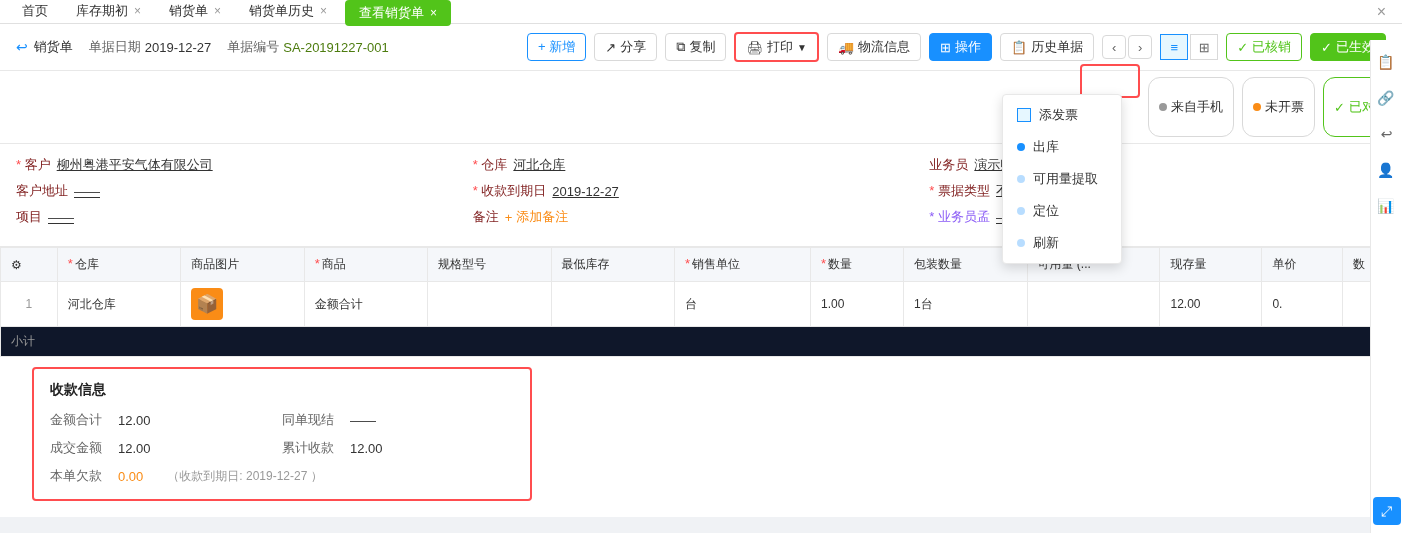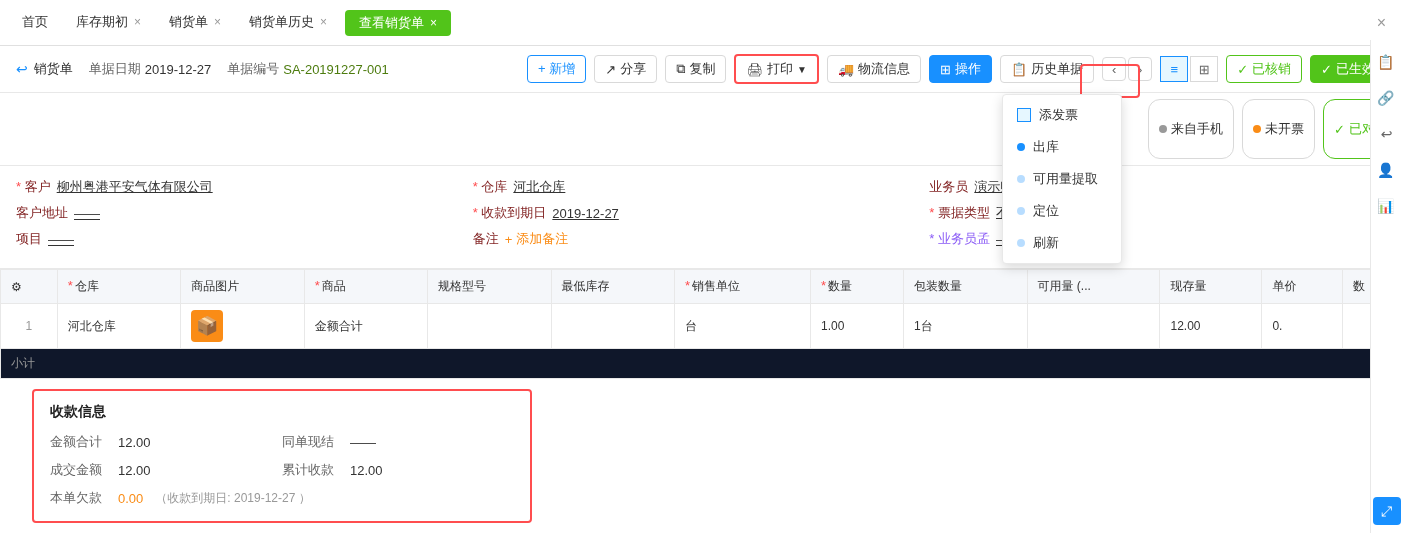--- a/index.html
+++ b/index.html
@@ -2,21 +2,21 @@
 <html><head>
   <meta charset="utf-8">
   <style>
     * { box-sizing: border-box; margin: 0; padding: 0; font-family: 'Microsoft YaHei', Arial, sans-serif; font-size: 13px; }
     body { background: #f0f2f5; width: 1402px; min-height: 533px; overflow: hidden; }
 
     
     .tab-bar {
       display: flex; align-items: center; background: #fff;
       border-bottom: 1px solid #e0e0e0; padding: 0 8px;
-      height: 46px; position: relative;
+      height: 24px; position: relative;
     }
     .tab-item {
       display: flex; align-items: center; padding: 0 14px; height: 40px;
       cursor: pointer; color: #333; border-bottom: 2px solid transparent;
       white-space: nowrap; font-size: 13px;
     }
     .tab-item .tab-close {
       margin-left: 6px; color: #999; font-size: 12px; cursor: pointer;
     }
     .tab-item.highlight { background: #52c41a; color: #fff; border-radius: 4px; padding: 4px 14px; height: auto; margin: auto 4px; border-bottom: none; }
@@ -99,21 +99,21 @@
       border: 2px solid #ff4d4f; border-radius: 4px;
       margin: 8px 16px; padding: 12px 16px;
       background: #fff; width: 500px;
     }
     .payment-title { font-weight: 600; font-size: 14px; margin-bottom: 10px; color: #222; }
     .payment-grid { display: grid; grid-template-columns: 1fr 1fr; gap: 6px 0; }
     .payment-row { display: flex; align-items: center; gap: 8px; padding: 2px 0; }
     .payment-label { color: #666; min-width: 60px; }
     .payment-value { color: #333; font-weight: 500; }
     .payment-value.orange { color: #fa8c16; }
-    .date-hint { color: #999; font-size: 12px; margin-left: 4px; }
+    .date-hint { color: #999; font-size: 12px; margin-left: 16px; }
 
     
     .right-sidebar {
       position: fixed; right: 0; top: 40px; width: 32px;
       background: #fff; border-left: 1px solid #e8e8e8;
       display: flex; flex-direction: column; align-items: center;
       padding: 8px 0; gap: 8px; height: calc(533px - 40px);
     }
     .sidebar-icon { width: 28px; height: 28px; display: flex; align-items: center; justify-content: center; cursor: pointer; color: #666; font-size: 14px; border-radius: 4px; }
     .sidebar-icon.active { background: #e6f7ff; color: #1890ff; }

